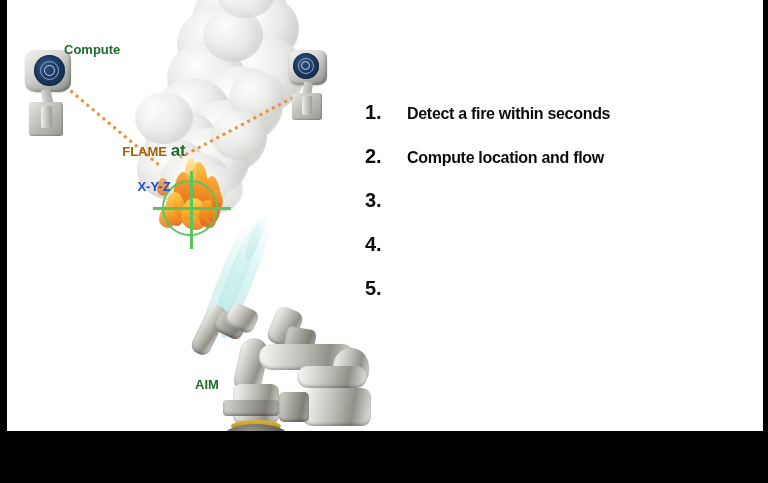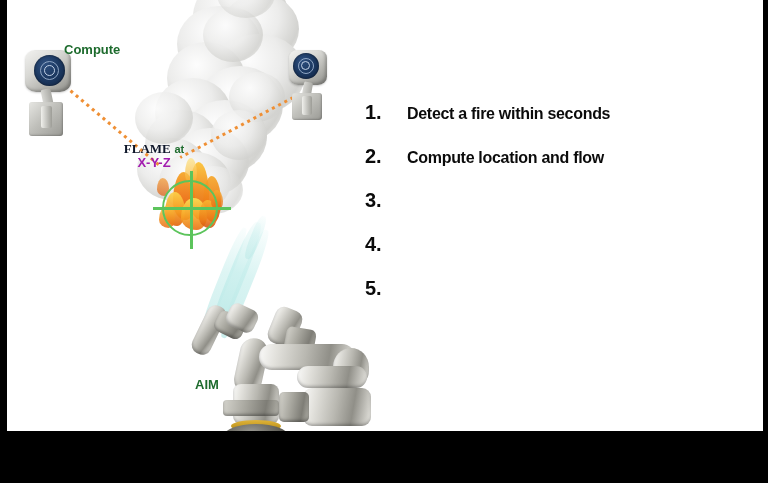--- a/index.html
+++ b/index.html
@@ -92,23 +92,23 @@
     left: 188px; top: 378px;
     font-size: 13px;
     color: #1d6b2d;
   }
   #label-flame {
     left: 105px; top: 142px;
     font-size: 13px;
     text-align: center;
     width: 84px;
   }
-  #label-flame .fl-flame { color: #0f172a; font-family: Liberation Serif, serif; }
-  #label-flame .fl-at { color: #1d6b2d; font-size: 11px; font-weight: bold; }
-  #label-flame .fl-xyz { color: #a21caf; display: block; }
+  #label-flame .fl-flame { color: #a16207; }
+  #label-flame .fl-at { color: #1d6b2d; font-size: 17px; font-weight: bold; }
+  #label-flame .fl-xyz { color: #1d4ed8; display: block; margin-top: 20px; }
 
   
   .smoke {
     position: absolute;
     border-radius: 50%;
     background: radial-gradient(circle at 38% 32%, #fdfdfd 0%, #ececeb 42%, #d2d2cf 72%, rgba(197,197,193,0) 100%);
   }
 
   
   .flamebit {

